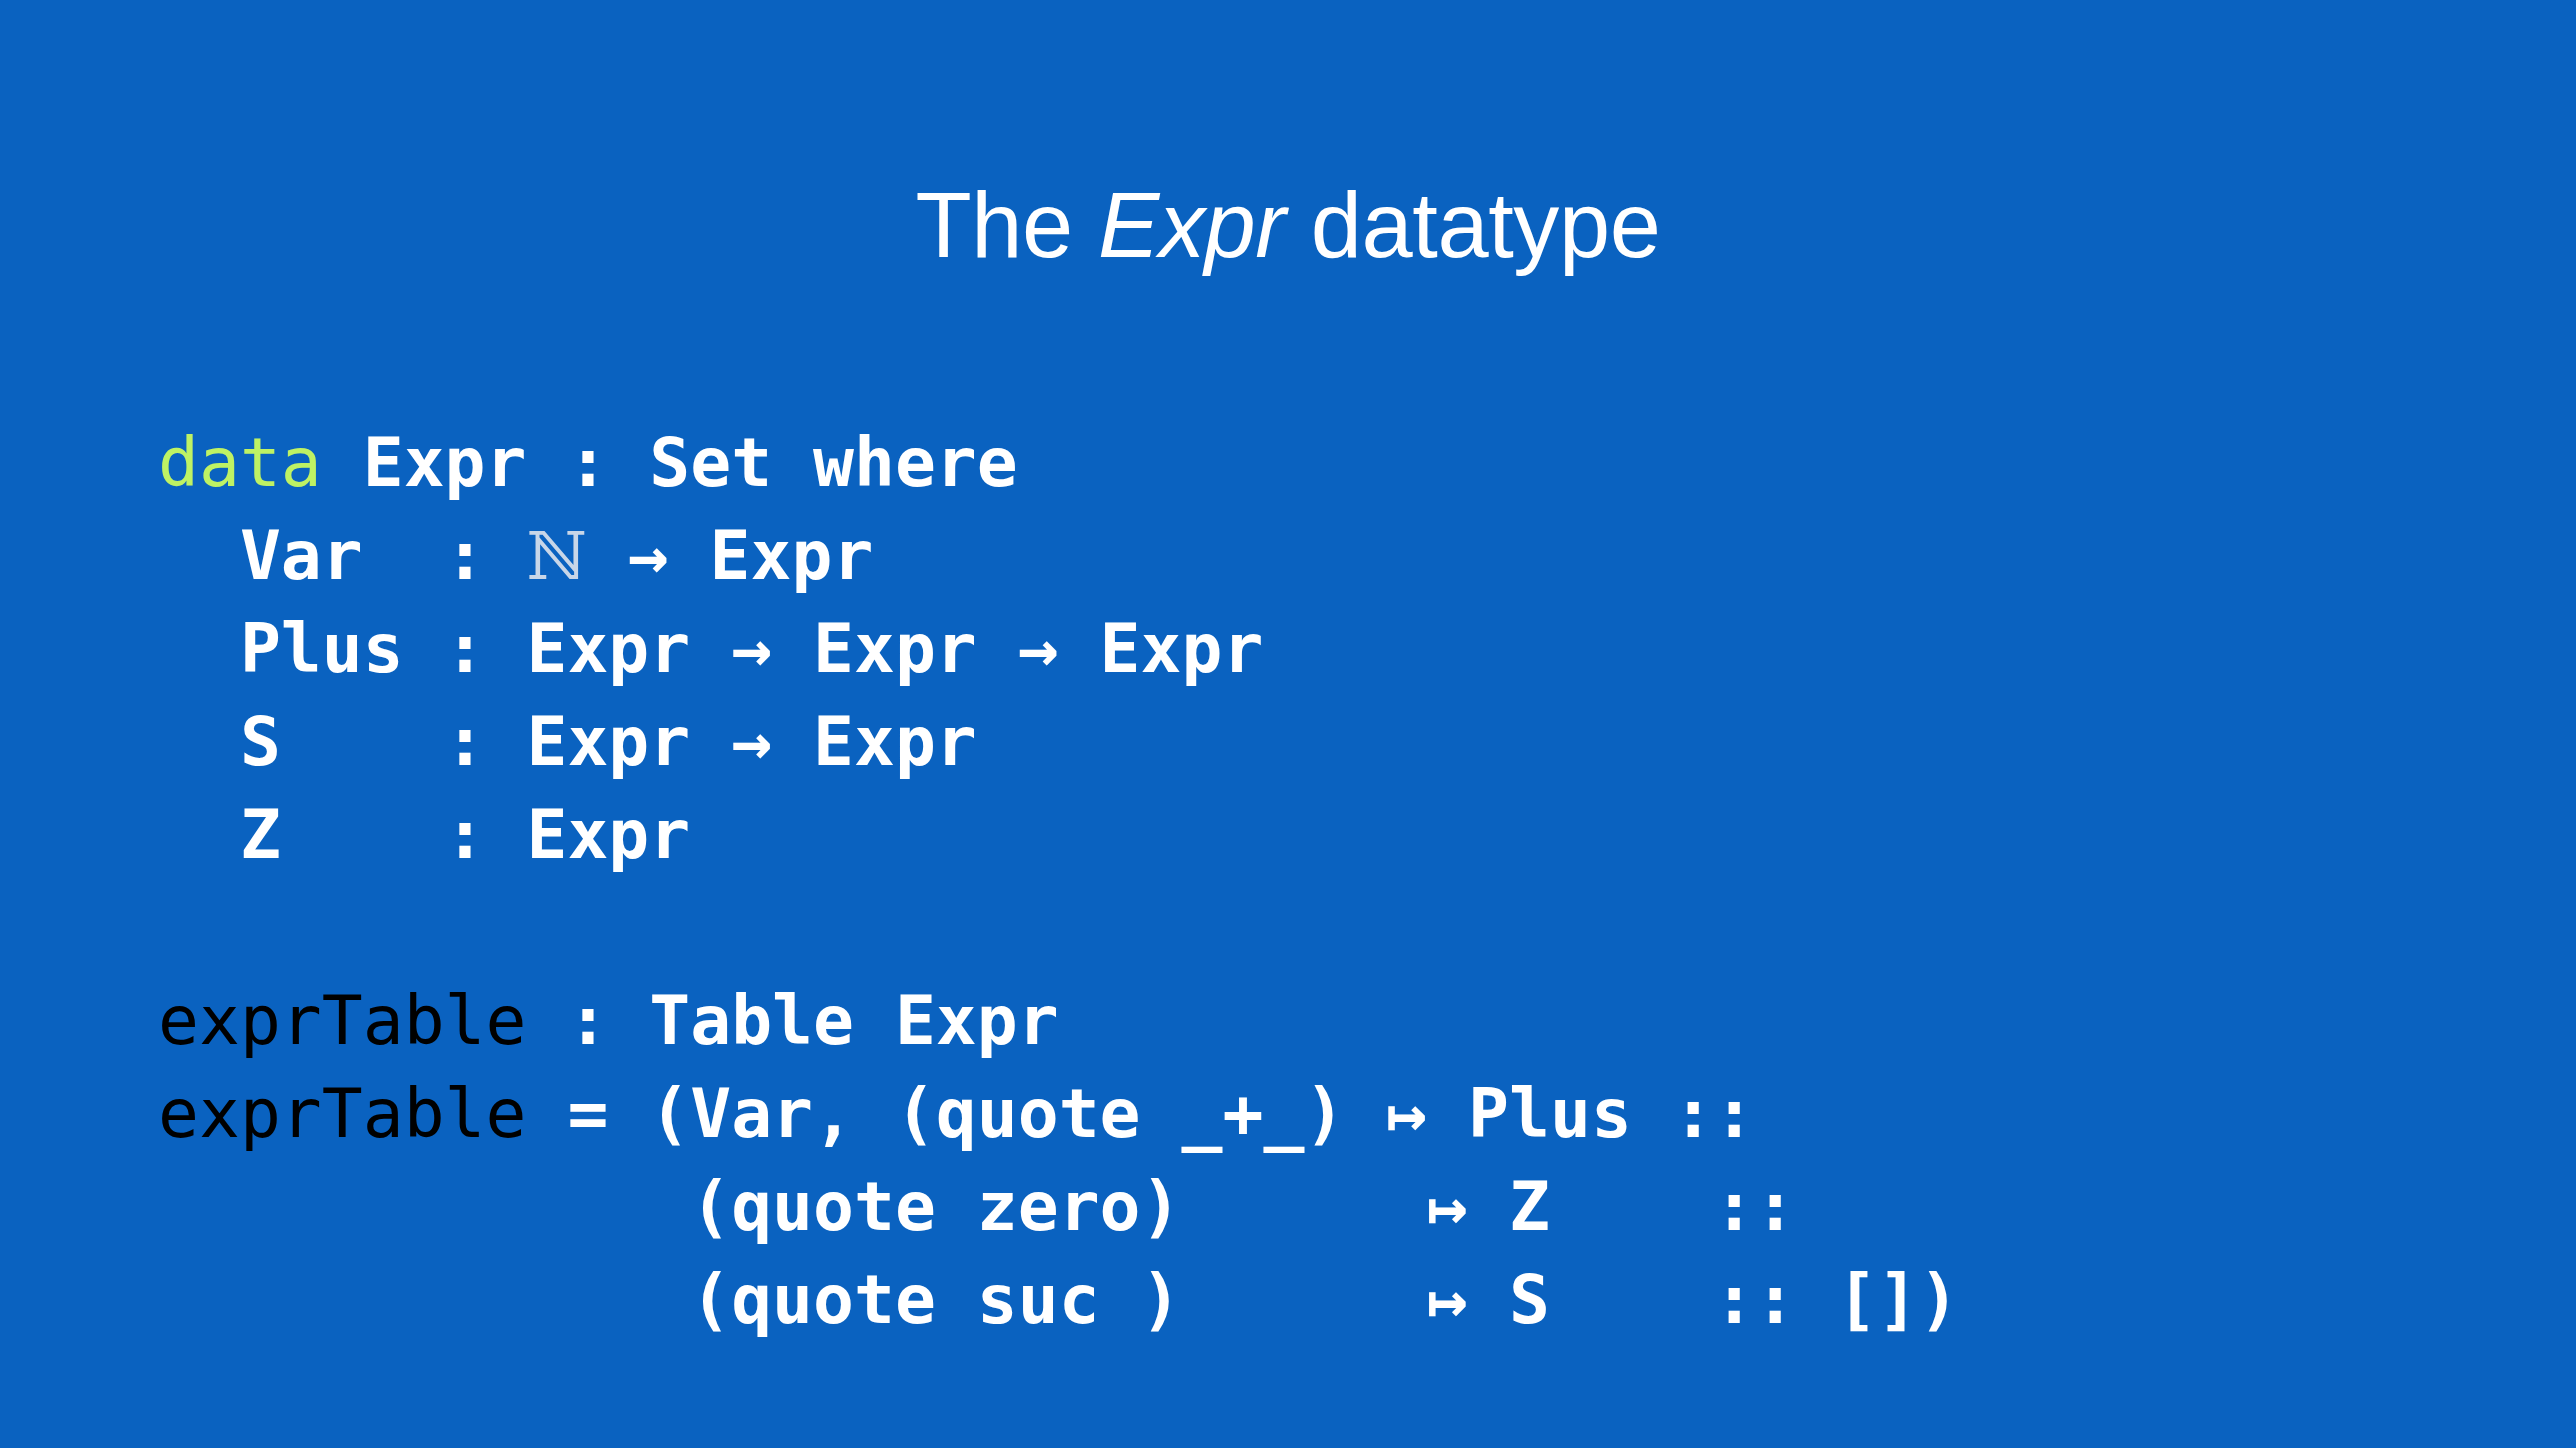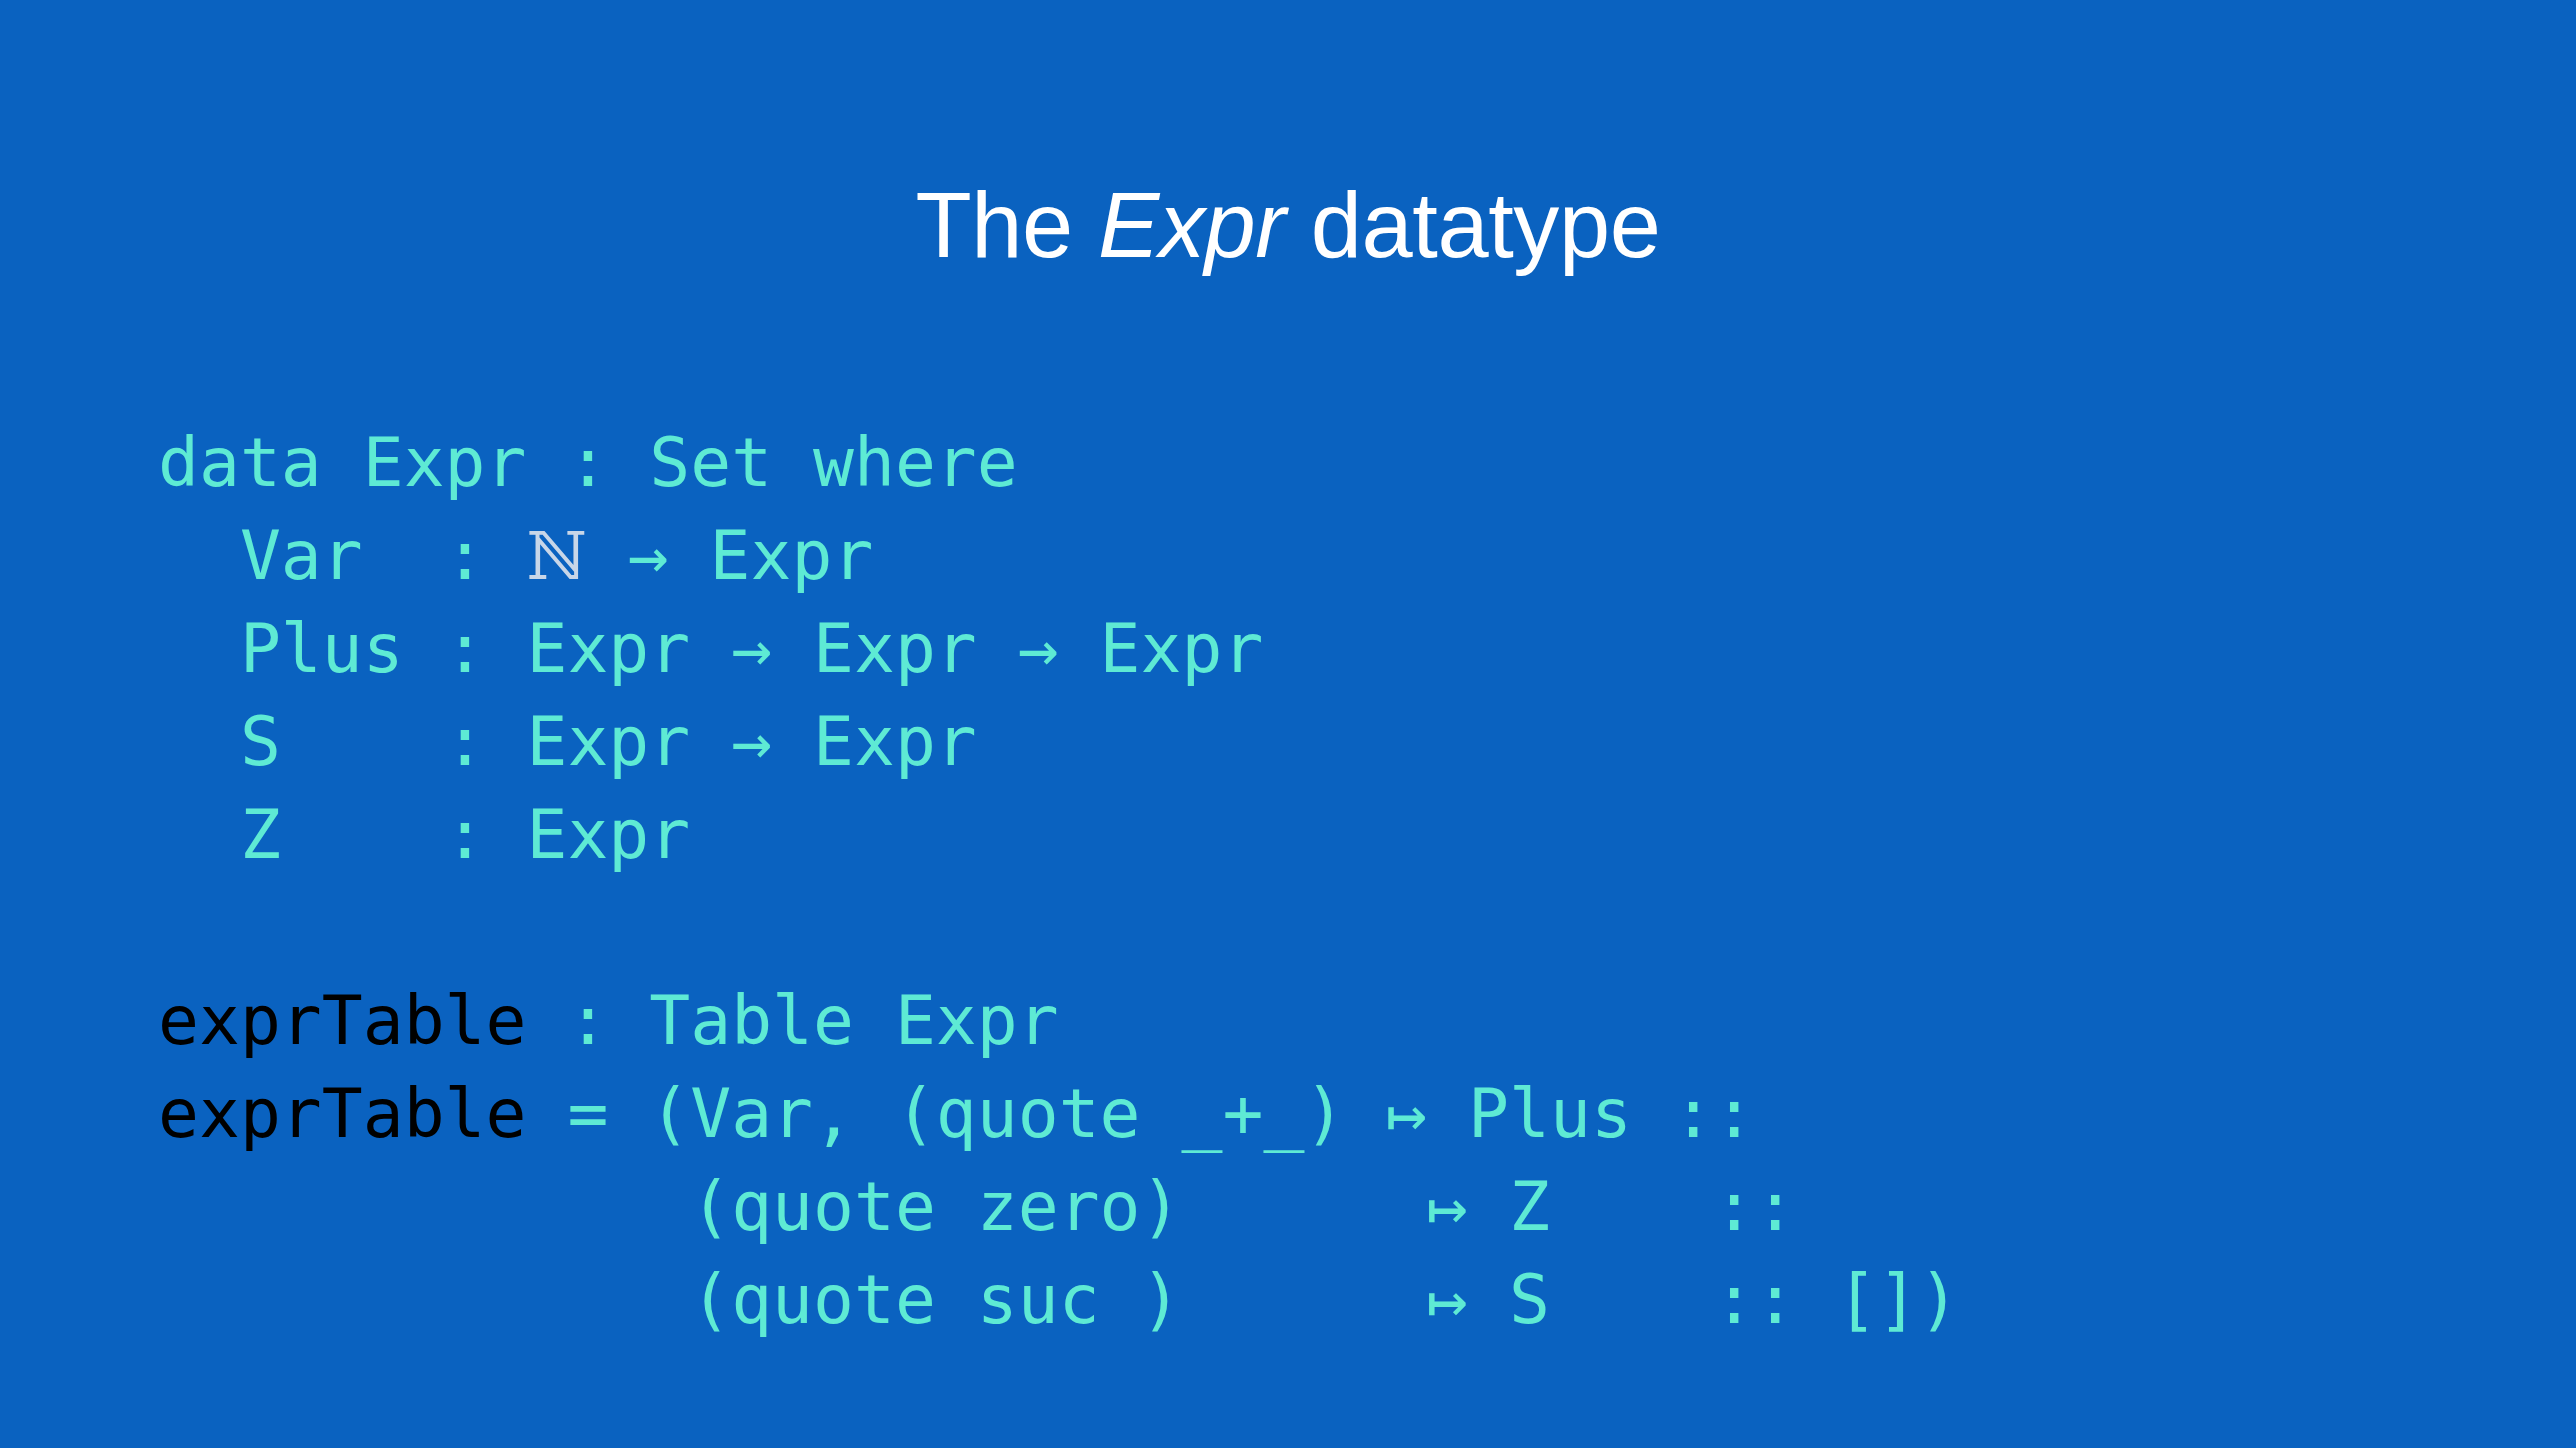--- a/index.html
+++ b/index.html
@@ -56,23 +56,23 @@
     letter-spacing: 0;
     font-weight: 400;
   }
   .code .line {
     white-space: pre;
     height: 93px;
   }
   .code .line.blank {
     height: 93px;
   }
-  .kw       { color: #5eead4; }
+  .kw       { color: #bef264; }
   .fn       { color: #000000; }
-  .plain    { color: #5eead4; }
+  .plain    { color: #ffffff; font-weight: bold; }
   .nat      {
     color: #c8d6e8;
     font-family: "DejaVu Serif", serif;
     font-size: 66px;
   }
 </style>
 </head>
 <body>
 
 <div class="slide">

